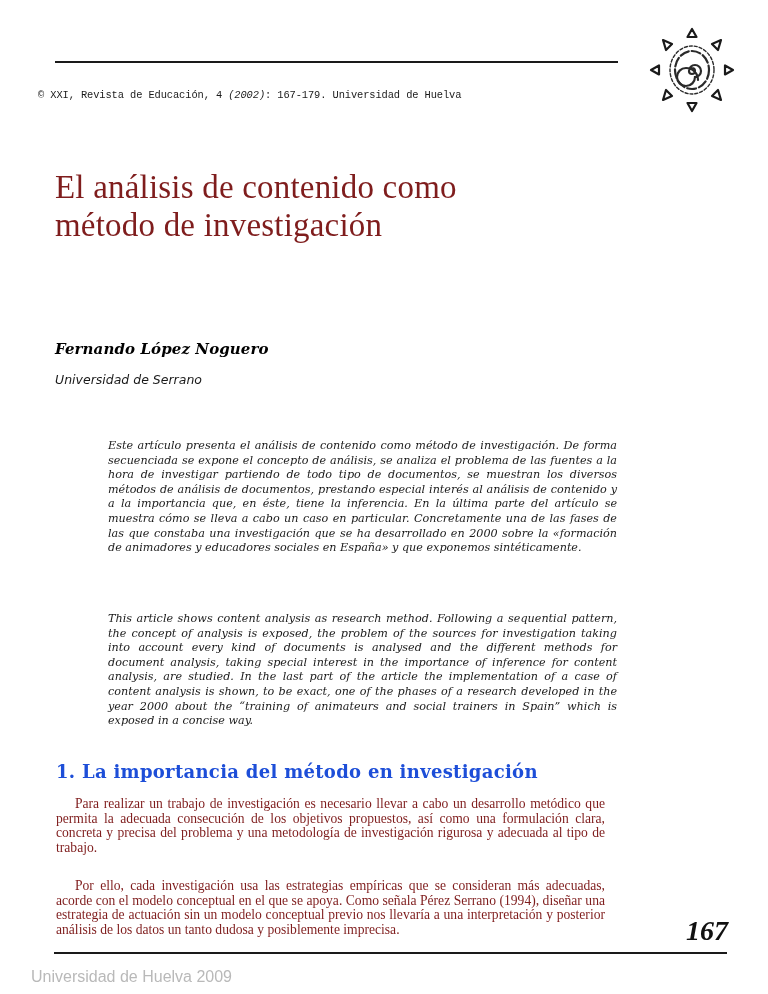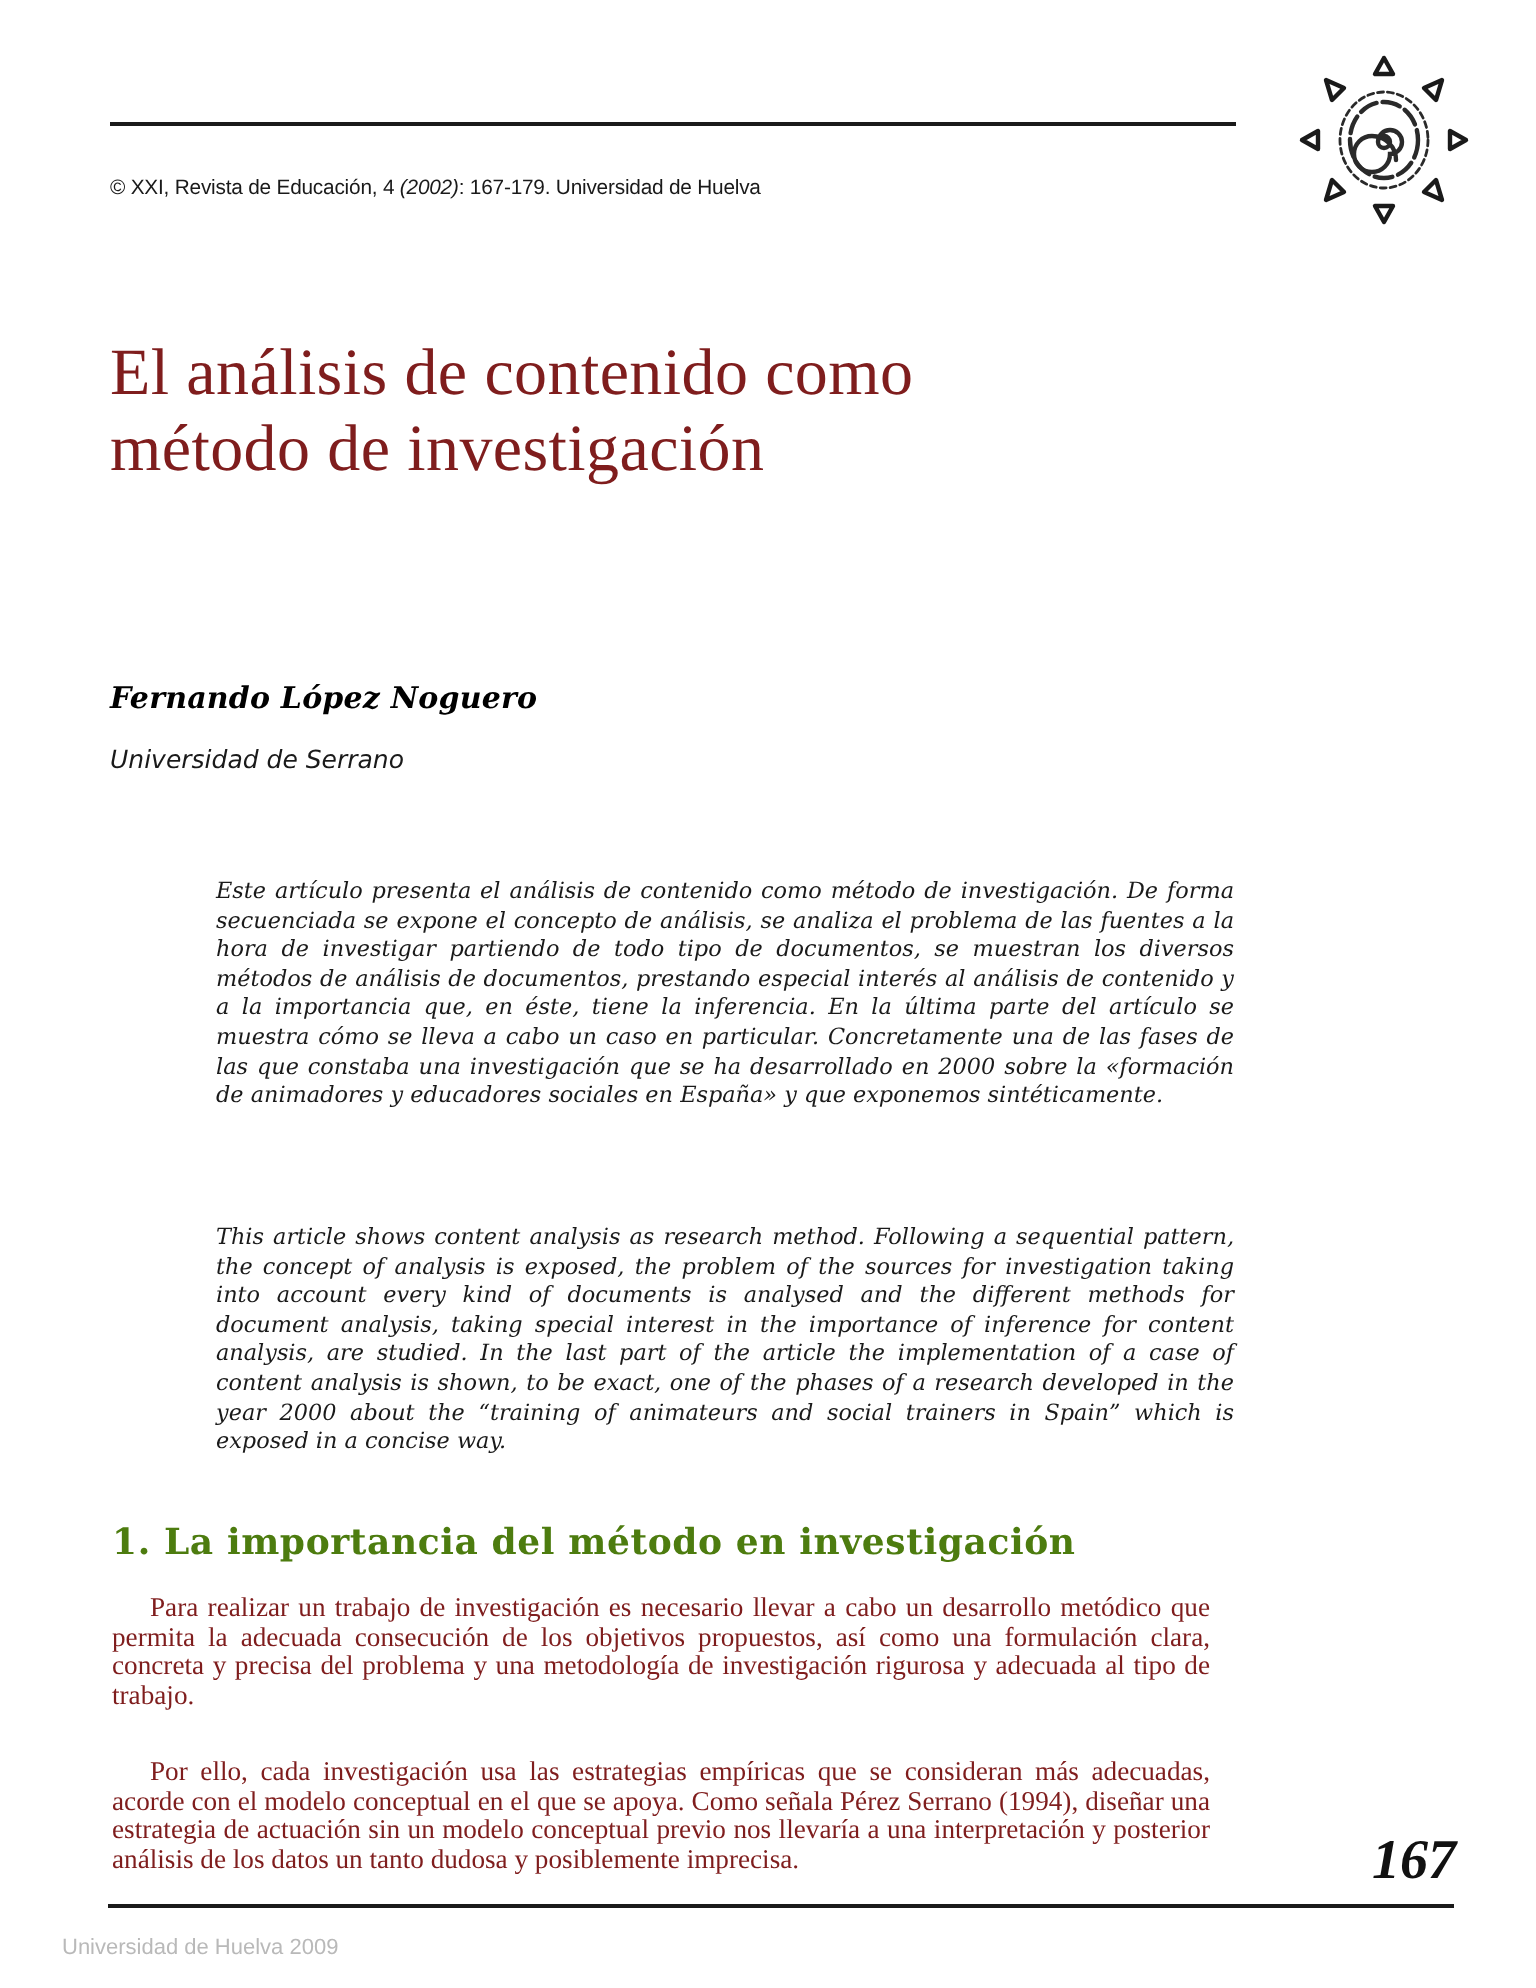--- a/index.html
+++ b/index.html
@@ -8,22 +8,22 @@
       color: #141414;
       font-family: "DejaVu Serif", "Liberation Serif", serif;
     }
     .rule { position: absolute; height: 2px; background: #1a1a1a; }
     .rule-top { left: 55px; top: 61px; width: 563px; }
     .rule-bottom { left: 54px; top: 952px; width: 673px; }
 
     .logo { position: absolute; left: 648px; top: 26px; width: 88px; height: 88px; }
 
     .citation {
-      position: absolute; left: 55px; top: 89px;
-      font-family: Liberation Sans, sans-serif; font-size: 10.4px; color: #1a1a1a;
+      position: absolute; left: 38px; top: 89px;
+      font-family: Liberation Mono, monospace; font-size: 10.4px; color: #1a1a1a;
       letter-spacing: -0.1px;
       text-align: center;
     }
     .citation .it { font-style: italic; }
 
     .title {
       position: absolute; left: 55px; top: 168px; margin: 0;
       font-family: "Liberation Serif", serif; font-weight: normal;
       font-size: 33px; line-height: 38px; color: #7f1d1d;
       letter-spacing: 0.2px;
@@ -45,41 +45,41 @@
       position: absolute; left: 96px; width: 509px; margin: 12px;
       font-family: "DejaVu Serif", serif; font-style: italic;
       font-size: 11.2px; line-height: 14.6px; text-align: justify; color: #1a1a1a;
     }
     .abstract-es { top: 427px; }
     .abstract-en { top: 600px; }
 
     .section-heading {
       position: absolute; left: 56px; top: 761px; margin: 0;
       font-family: "DejaVu Serif", serif; font-weight: bold;
-      font-size: 18px; color: #4d7c0f; letter-spacing: 0.3px;
+      font-size: 18px; color: #1d4ed8; letter-spacing: 0.3px;
     }
 
     .body-p {
       position: absolute; left: 56px; width: 549px; margin: 0;
       font-family: "Liberation Serif", serif;
       font-size: 13.6px; line-height: 14.6px; text-align: justify; text-indent: 19px;
       color: #7f1d1d;
     }
     .body-p1 { top: 797px; }
     .body-p2 { top: 866px; margin-top: 13px; }
 
     .page-number {
       position: absolute; left: 686px; top: 915px;
       font-family: "Liberation Serif", serif; font-style: italic; font-weight: bold;
       font-size: 28px; color: #111;
     }
 
     .watermark {
       position: absolute; left: 31px; top: 968px;
-      font-family: "Liberation Sans", sans-serif; font-size: 11px; color: #b9b9b9;
+      font-family: "Liberation Sans", sans-serif; font-size: 16px; color: #b9b9b9;
     }
   </style>
 </head>
 <body>
 
 <div class="rule rule-top"></div>
 
 <svg class="logo" viewBox="0 0 88 88">
   <g fill="none" stroke="#1a1a1a" stroke-width="2.2" stroke-linejoin="round">
     <polygon points="44,3 39.5,11 48.5,11"></polygon>

